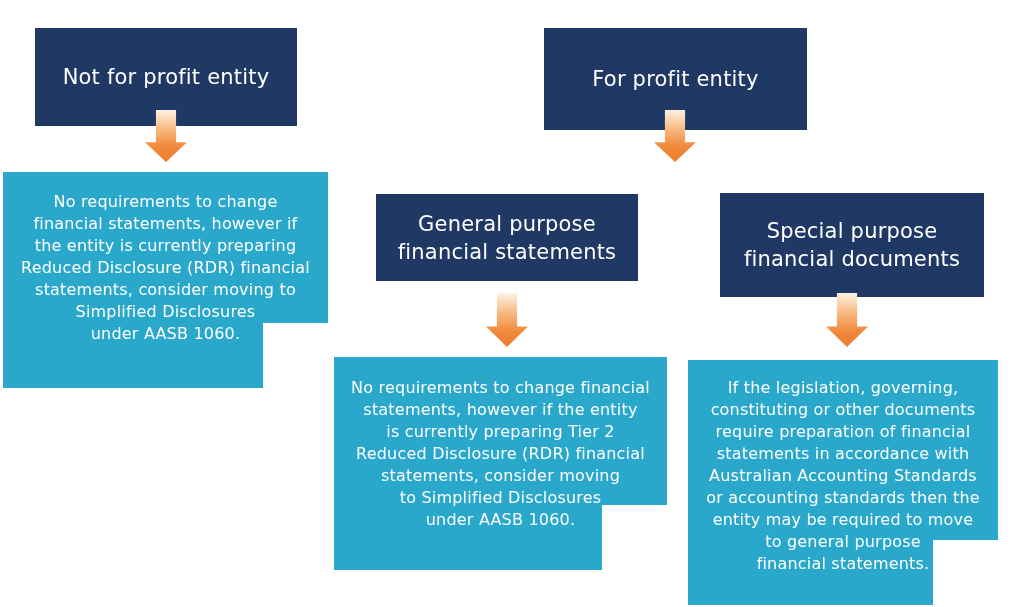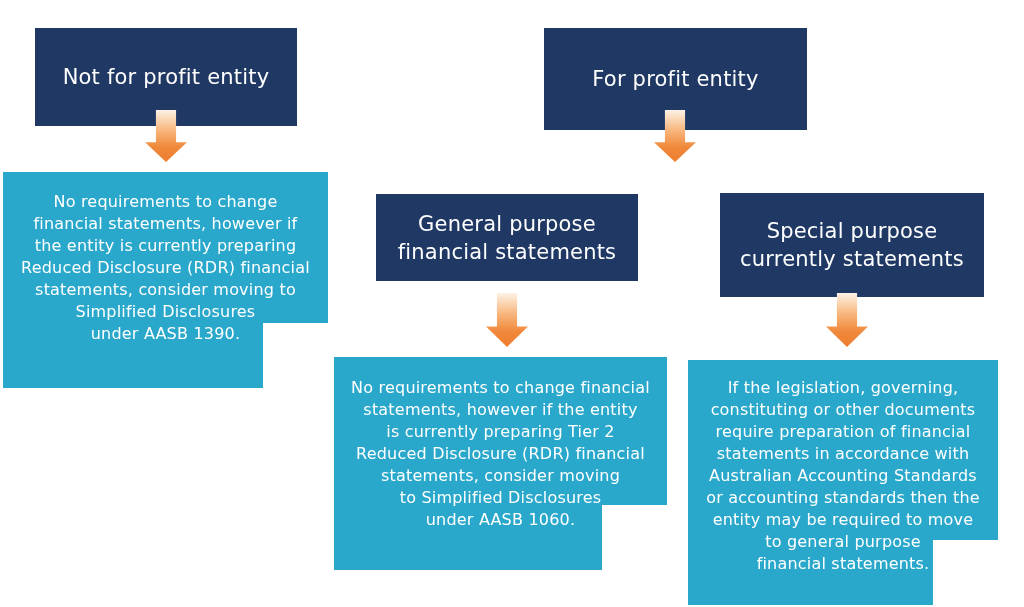--- a/index.html
+++ b/index.html
@@ -80,31 +80,31 @@
   <div class="arrow" style="left:654px;top:110px;height:52px"></div>
 
   <div class="note" style="left:3px;top:172px;width:325px;height:216px">
     <div class="note-fold"></div>
     <div class="note-text" style="top:19px">No requirements to change
 financial statements, however if
 the entity is currently preparing
 Reduced Disclosure (RDR) financial
 statements, consider moving to
 Simplified Disclosures
-under AASB 1390.</div>
+under AASB 1060.</div>
   </div>
 
   <div class="navy-box" style="left:376px;top:174px;width:262px;height:87px">
     <span>General purpose
 financial statements</span>
   </div>
 
   <div class="navy-box" style="left:720px;top:173px;width:264px;height:104px">
     <span>Special purpose
-currently statements</span>
+financial documents</span>
   </div>
 
   <div class="arrow" style="left:486px;top:293px;height:54px"></div>
   <div class="arrow" style="left:826px;top:293px;height:54px"></div>
 
   <div class="note" style="left:334px;top:357px;width:333px;height:213px">
     <div class="note-fold"></div>
     <div class="note-text" style="top:20px">No requirements to change financial
 statements, however if the entity
 is currently preparing Tier 2

